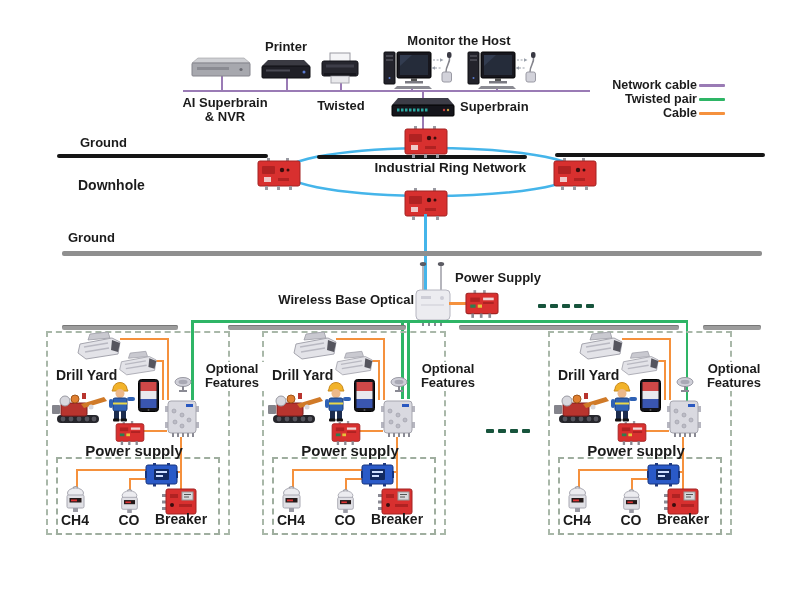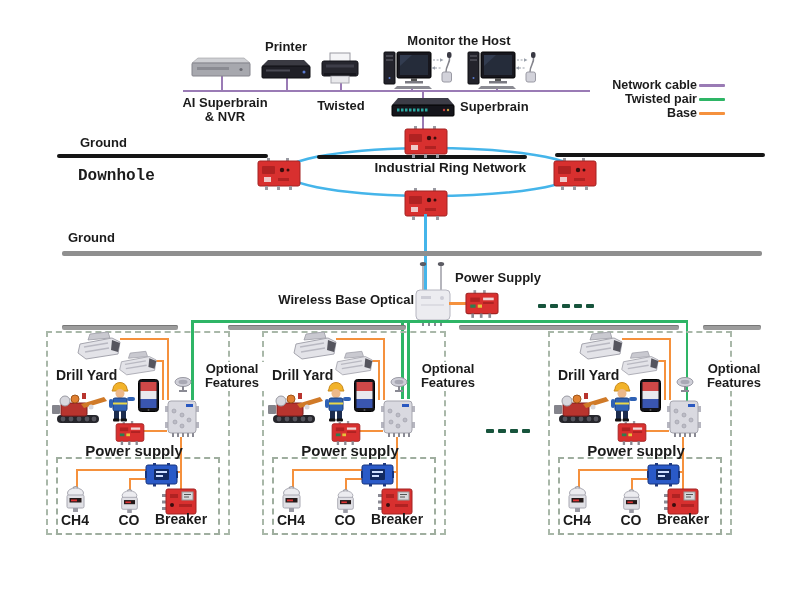--- a/index.html
+++ b/index.html
@@ -269,28 +269,28 @@
   <div class="abs" style="left:560px;top:78px;width:165px;">
     <div class="legend-row">
       <span class="legend-label">Network cable</span>
       <span class="legend-line" style="background: rgb(154, 123, 181);"></span>
     </div>
     <div class="legend-row">
       <span class="legend-label">Twisted pair</span>
       <span class="legend-line" style="background: rgb(46, 181, 102);"></span>
     </div>
     <div class="legend-row">
-      <span class="legend-label">Base</span>
+      <span class="legend-label">Cable</span>
       <span class="legend-line" style="background: rgb(245, 145, 61);"></span>
     </div>
   </div>
 
   <div class="lbl" style="left:80px;top:136px;font-size:13px;">Ground</div>
   <div class="blackseg" style="left:57px;top:154px;width:211px;"></div>
-  <div class="lbl" style="left:78px;top:168px;font-size:16px;font-family:Liberation Mono, monospace;">Downhole</div>
+  <div class="lbl" style="left:78px;top:178px;font-size:14px;">Downhole</div>
 
   <svg class="dev" viewBox="0 0 300 56" style="left:281px;top:144px;width:300px;height:56px">
     <ellipse cx="150" cy="28" rx="147" ry="24" fill="none" stroke="#45b5ea" stroke-width="2.6"></ellipse>
   </svg>
   <div class="blackseg" style="left:317px;top:155px;width:210px;"></div>
   <div class="blackseg" style="left:555px;top:153px;width:210px;"></div>
   <div class="lbl c whitebg" style="left:338px;top:161px;width:185px;font-size:13.5px;text-align:right;">Industrial Ring Network</div>
   <svg class="dev" viewBox="0 0 44 32" style="left:404px;top:126px;width:44px;height:32px">
       <use href="#sym-rednode"></use>
     </svg>

